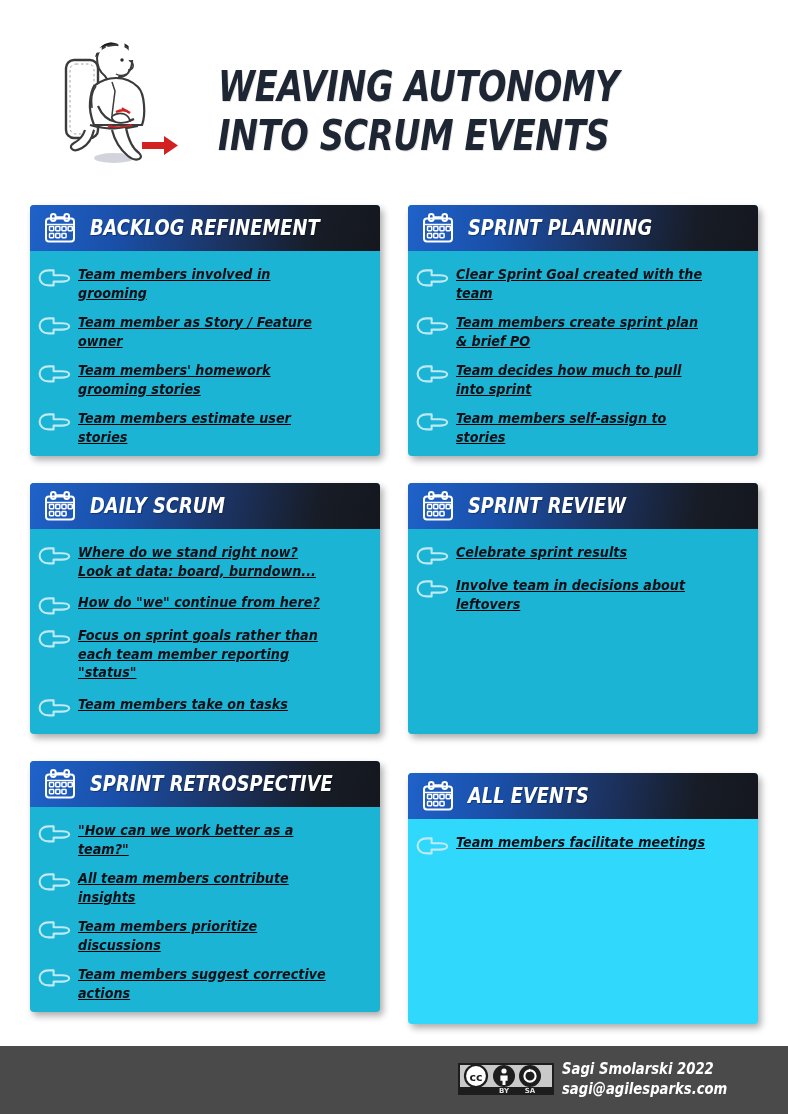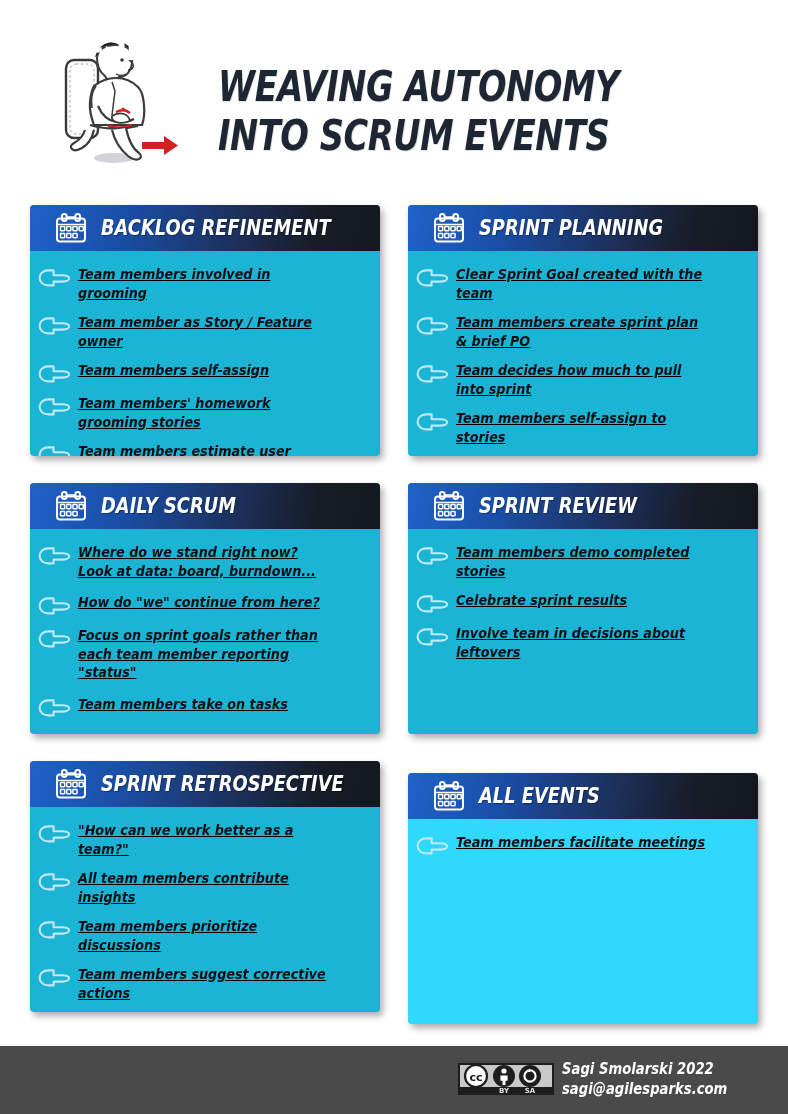--- a/index.html
+++ b/index.html
@@ -82,21 +82,21 @@
     position: relative;
     height: 46px;
     background: linear-gradient(100deg,
                 #1f62c9 0%,
                 #1a4fa8 26%,
                 #1c3362 56%,
                 #171c26 82%,
                 #14171e 100%);
     display: flex;
     align-items: center;
-    padding-left: 24px;
+    padding-left: 13px;
   }
 
   .cal-icon { width: 34px; height: 32px; flex: 0 0 auto; }
 
   .card-title {
     margin-left: 13px;
     color: #ffffff;
     font-family: "DejaVu Sans", sans-serif;
     font-weight: bold;
     font-style: italic;
@@ -295,30 +295,20 @@
             <div class="bullet-text">Team member as Story / Feature owner</div>
           </div>
           <div class="bullet-row tight">
             <span class="hand-icon"><svg viewBox="0 0 33 18" width="33" height="18">
       <path d="M10.5 1.4 C5 1.4 1.6 4.6 1.6 8.8 C1.6 13.2 5.2 16.4 10.6 16.4
                L15.6 16.4 L15.6 12.6 L24 12.6
                C27.5 12.6 31.2 11.4 31.2 9.3
                C31.2 7.2 27.6 6.2 24 6.2
                L15.6 6.2 L15.6 1.4 Z" fill="none" stroke="#bfe9f5" stroke-width="2.1" stroke-linejoin="round" stroke-linecap="round"></path>
     </svg></span>
-            <div class="bullet-text">Team members self-assign</div>
-          </div>
-          <div class="bullet-row tight">
-            <span class="hand-icon"><svg viewBox="0 0 33 18" width="33" height="18">
-      <path d="M10.5 1.4 C5 1.4 1.6 4.6 1.6 8.8 C1.6 13.2 5.2 16.4 10.6 16.4
-               L15.6 16.4 L15.6 12.6 L24 12.6
-               C27.5 12.6 31.2 11.4 31.2 9.3
-               C31.2 7.2 27.6 6.2 24 6.2
-               L15.6 6.2 L15.6 1.4 Z" fill="none" stroke="#bfe9f5" stroke-width="2.1" stroke-linejoin="round" stroke-linecap="round"></path>
-    </svg></span>
             <div class="bullet-text">Team members' homework grooming stories</div>
           </div>
           <div class="bullet-row tight">
             <span class="hand-icon"><svg viewBox="0 0 33 18" width="33" height="18">
       <path d="M10.5 1.4 C5 1.4 1.6 4.6 1.6 8.8 C1.6 13.2 5.2 16.4 10.6 16.4
                L15.6 16.4 L15.6 12.6 L24 12.6
                C27.5 12.6 31.2 11.4 31.2 9.3
                C31.2 7.2 27.6 6.2 24 6.2
                L15.6 6.2 L15.6 1.4 Z" fill="none" stroke="#bfe9f5" stroke-width="2.1" stroke-linejoin="round" stroke-linecap="round"></path>
     </svg></span>
@@ -470,30 +460,20 @@
         </div>
         <div class="card-body">
           <div class="bullet-row tight">
             <span class="hand-icon"><svg viewBox="0 0 33 18" width="33" height="18">
       <path d="M10.5 1.4 C5 1.4 1.6 4.6 1.6 8.8 C1.6 13.2 5.2 16.4 10.6 16.4
                L15.6 16.4 L15.6 12.6 L24 12.6
                C27.5 12.6 31.2 11.4 31.2 9.3
                C31.2 7.2 27.6 6.2 24 6.2
                L15.6 6.2 L15.6 1.4 Z" fill="none" stroke="#bfe9f5" stroke-width="2.1" stroke-linejoin="round" stroke-linecap="round"></path>
     </svg></span>
-            <div class="bullet-text">Team members demo completed stories</div>
-          </div>
-          <div class="bullet-row tight">
-            <span class="hand-icon"><svg viewBox="0 0 33 18" width="33" height="18">
-      <path d="M10.5 1.4 C5 1.4 1.6 4.6 1.6 8.8 C1.6 13.2 5.2 16.4 10.6 16.4
-               L15.6 16.4 L15.6 12.6 L24 12.6
-               C27.5 12.6 31.2 11.4 31.2 9.3
-               C31.2 7.2 27.6 6.2 24 6.2
-               L15.6 6.2 L15.6 1.4 Z" fill="none" stroke="#bfe9f5" stroke-width="2.1" stroke-linejoin="round" stroke-linecap="round"></path>
-    </svg></span>
             <div class="bullet-text">Celebrate sprint results</div>
           </div>
           <div class="bullet-row tight">
             <span class="hand-icon"><svg viewBox="0 0 33 18" width="33" height="18">
       <path d="M10.5 1.4 C5 1.4 1.6 4.6 1.6 8.8 C1.6 13.2 5.2 16.4 10.6 16.4
                L15.6 16.4 L15.6 12.6 L24 12.6
                C27.5 12.6 31.2 11.4 31.2 9.3
                C31.2 7.2 27.6 6.2 24 6.2
                L15.6 6.2 L15.6 1.4 Z" fill="none" stroke="#bfe9f5" stroke-width="2.1" stroke-linejoin="round" stroke-linecap="round"></path>
     </svg></span>

